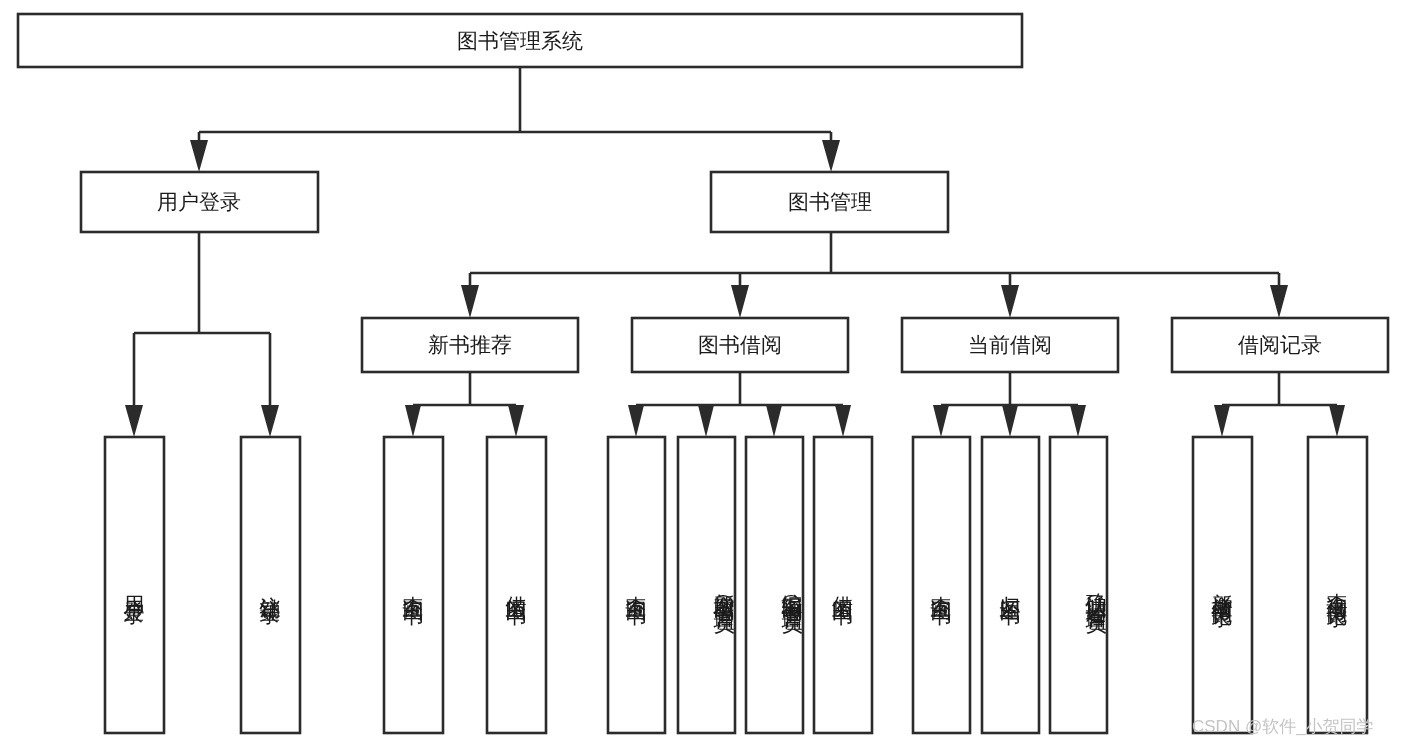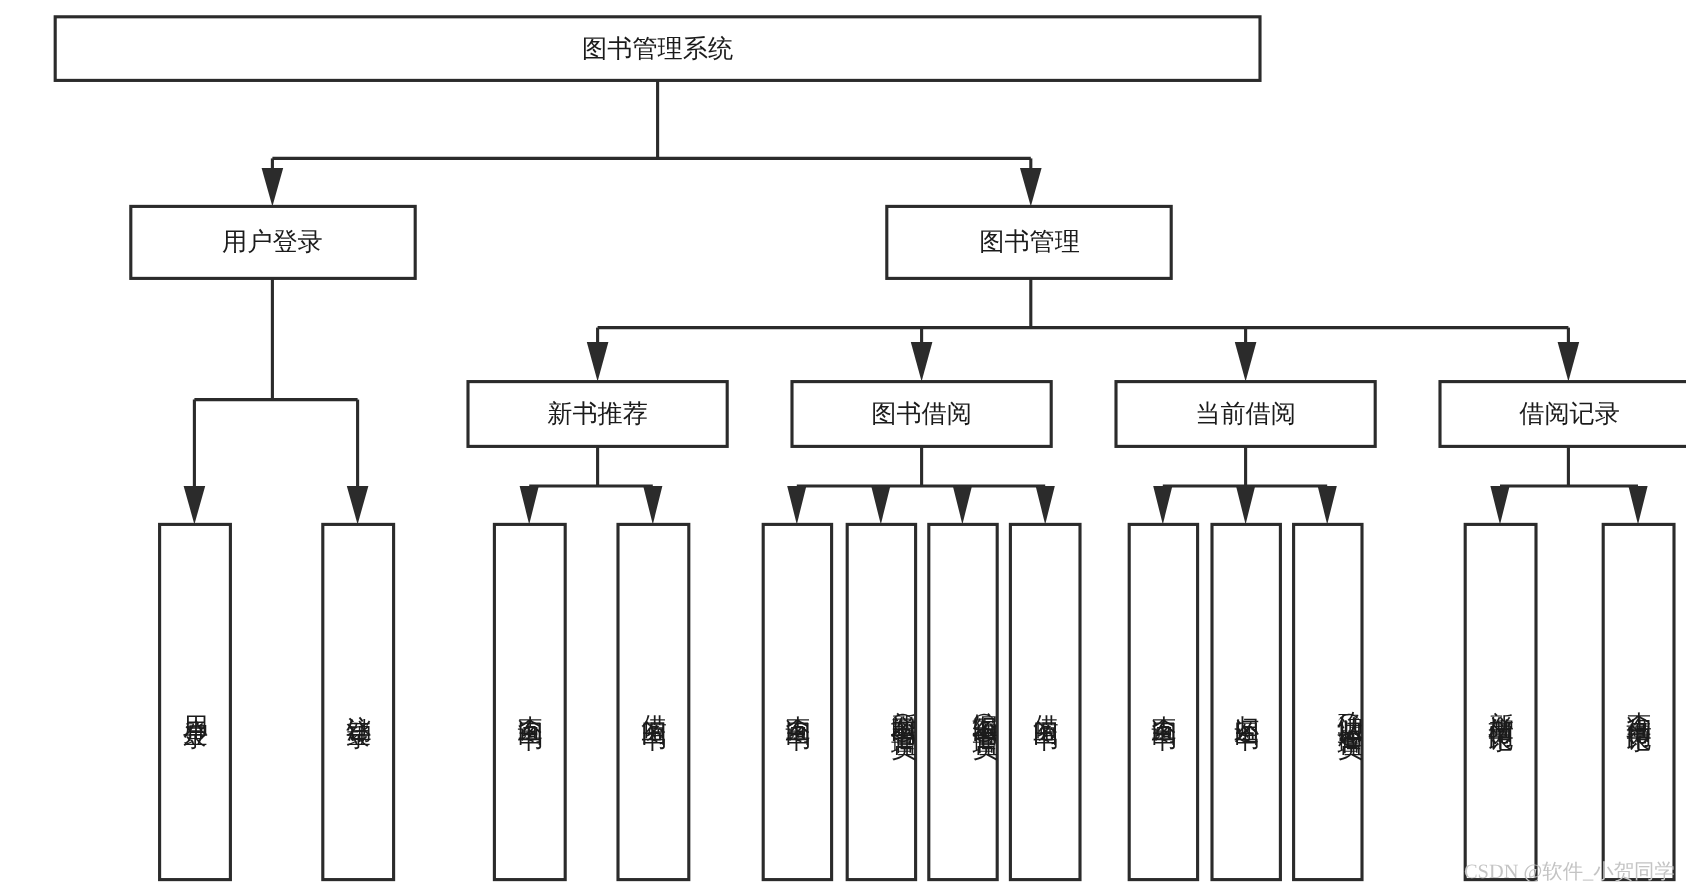--- a/index.html
+++ b/index.html
@@ -11,21 +11,20 @@
     width: 1405px;
     height: 747px;
     font-family: "Liberation Sans", "DejaVu Sans", sans-serif;
     overflow: hidden;
   }
   #diagram-root {
     position: relative;
     width: 1320px;
     height: 747px;
     background: #ffffff;
-    margin-left: 28px;
   }
   svg.diagram-canvas {
     position: absolute;
     top: 0;
     left: 0;
     width: 1405px;
     height: 747px;
   }
   .node-box {
     fill: #ffffff;
@@ -61,21 +60,21 @@
     writing-mode: vertical-rl;
     text-orientation: upright;
     letter-spacing: 3px;
     line-height: 1;
     white-space: nowrap;
     pointer-events: none;
     user-select: none;
   }
   .watermark {
     position: absolute;
-    font-family: Liberation Serif, serif;
+    font-family: Liberation Sans, sans-serif;
     font-size: 17px;
     color: #c4c4c4;
     white-space: nowrap;
     user-select: none;
   }
 </style>
 </head>
 <body>
 
 <div id="diagram-root">

